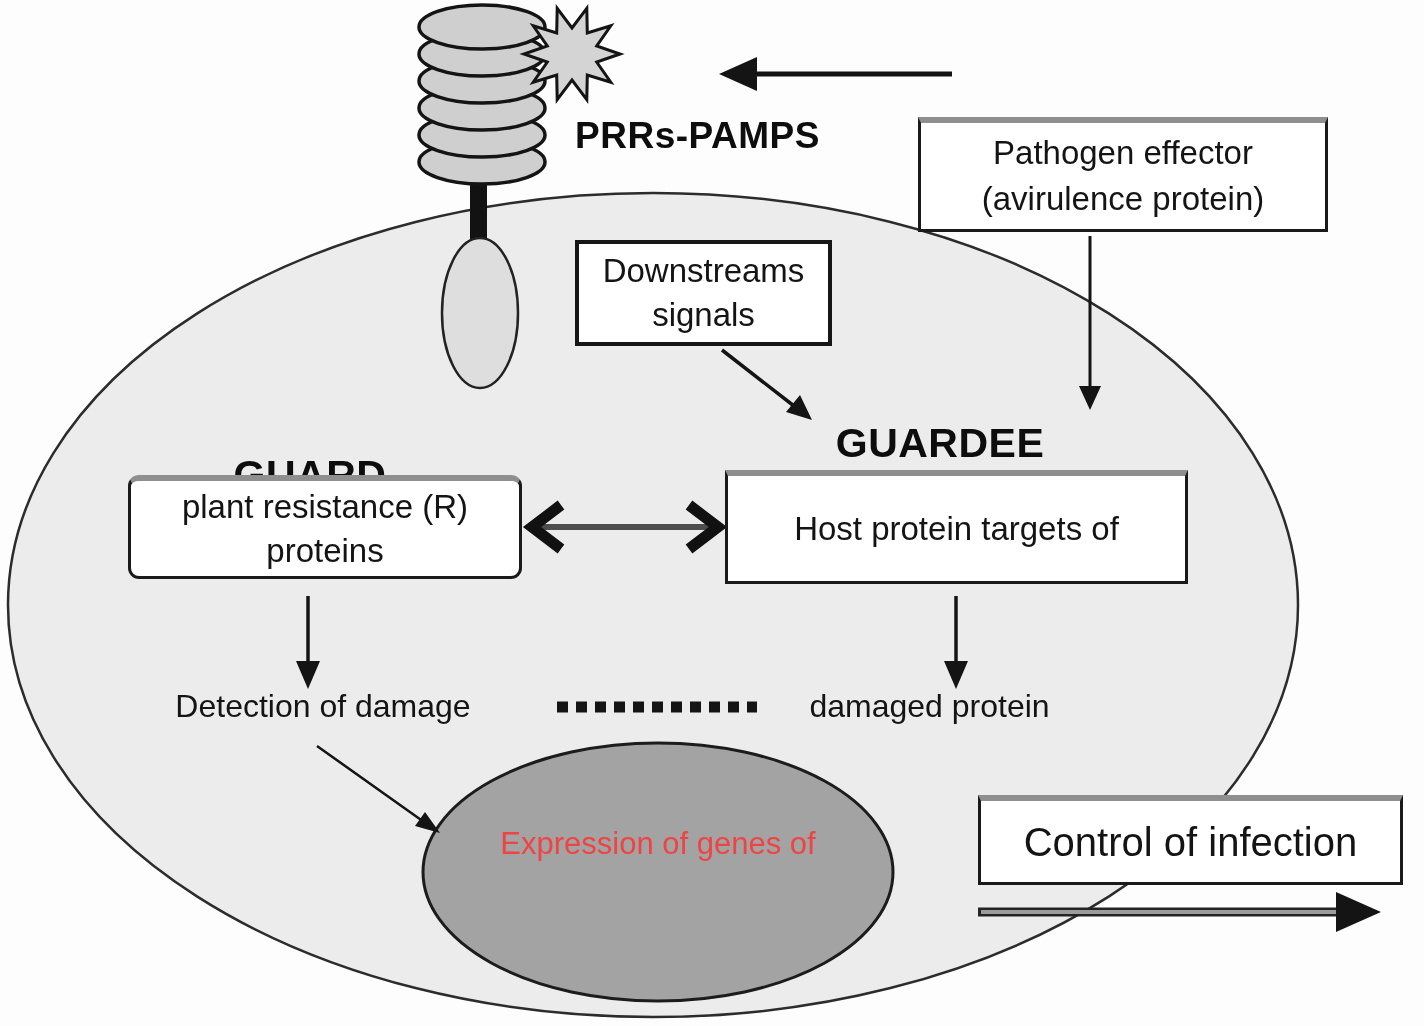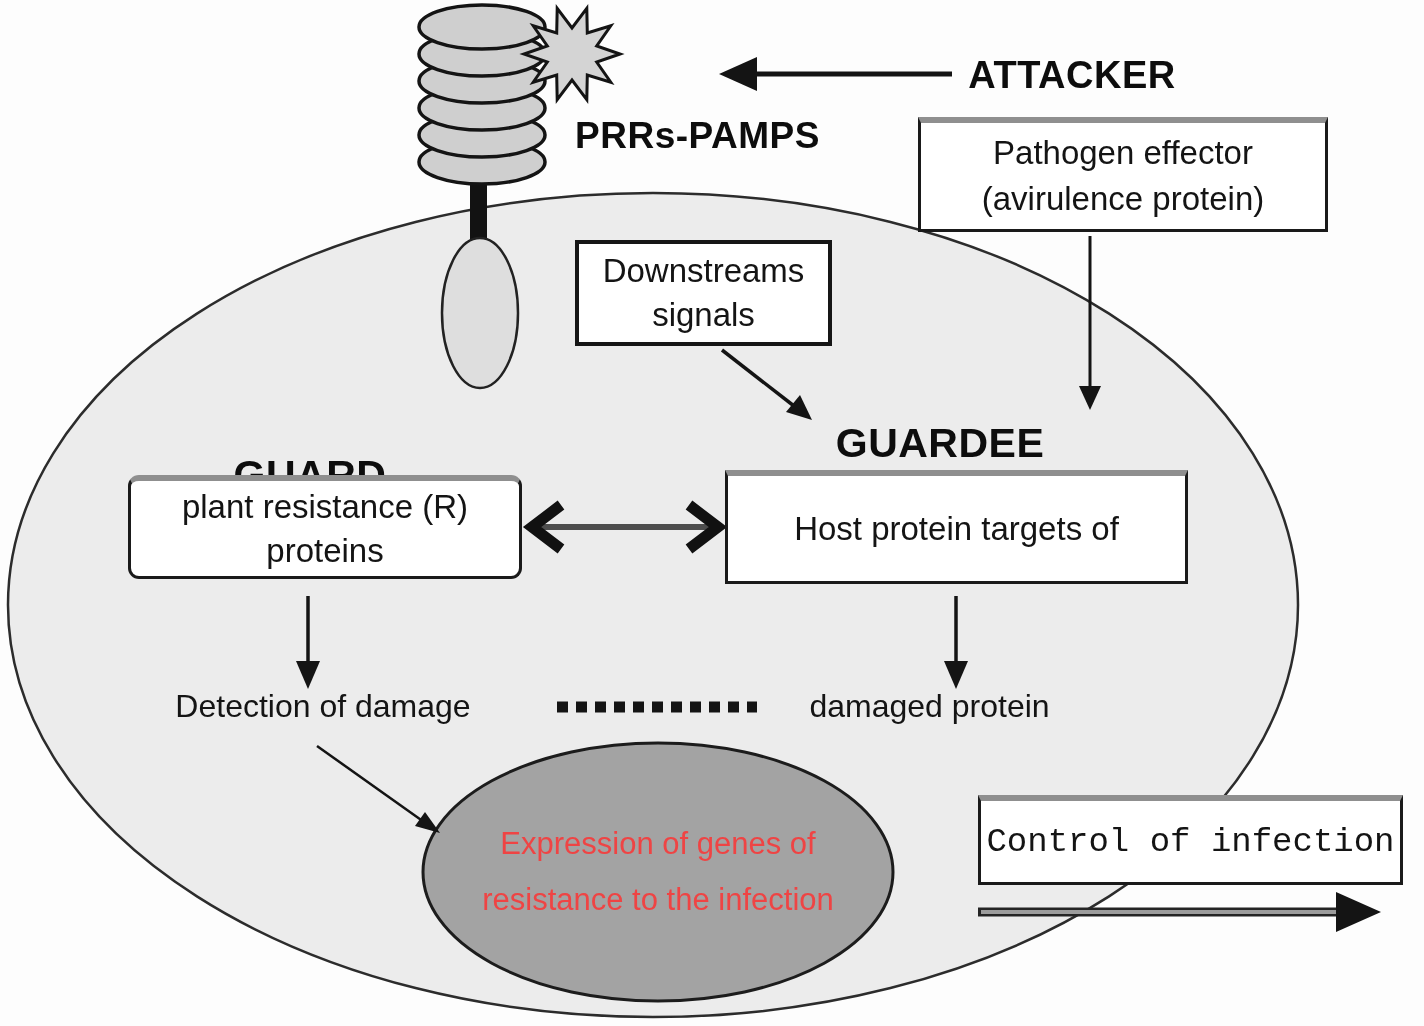--- a/index.html
+++ b/index.html
@@ -97,21 +97,20 @@
       <polygon points="440,833 415,826 425,812" fill="#141414"></polygon>
     </g>
 
     <g>
       <line x1="978" y1="912" x2="1342" y2="912" stroke="#242424" stroke-width="9"></line>
       <line x1="981" y1="912" x2="1340" y2="912" stroke="#9c9c9c" stroke-width="4"></line>
       <polygon points="1381,912 1336,892 1336,932" fill="#141414"></polygon>
     </g>
   </svg>
 
-  <div class="big-label" style="left:952px; top:54px; width:240px; font-size:38px;">ATTACKER</div>
 
   <div class="big-label" style="left:560px; top:115px; width:275px; font-size:37px;">PRRs-PAMPS</div>
 
   <div class="box" style="left:918px; top:117px; width:410px; height:115px; line-height:46px;">
     <div class="line">Pathogen effector</div>
     <div class="line">(avirulence protein)</div>
   </div>
 
   <div class="box black-border" style="left:575px; top:240px; width:257px; height:106px;">
     <div class="line">Downstreams</div>
@@ -127,20 +126,19 @@
   <div class="big-label" style="left:800px; top:420px; width:280px; font-size:41px;">GUARDEE</div>
   <div class="box" style="left:725px; top:470px; width:463px; height:114px;">
     <div class="line">Host protein targets of</div>
   </div>
 
   <div class="plain-label" style="left:158px; top:688px; width:330px;">Detection of damage</div>
   <div class="plain-label" style="left:772px; top:688px; width:315px;">damaged protein</div>
 
   <div class="nucleus-text" style="left:418px; top:816px; width:480px;">
     <div>Expression of genes of</div>
-    <div>resistance to the infection</div>
   </div>
 
-  <div class="box" style="left:978px; top:795px; width:425px; height:90px; font-size:34px;font-family:Liberation Mono, monospace;">
+  <div class="box" style="left:978px; top:795px; width:425px; height:90px; font-size:40px;">
     <div class="line">Control of infection</div>
   </div>
 
 </div>
 
 </body></html>

